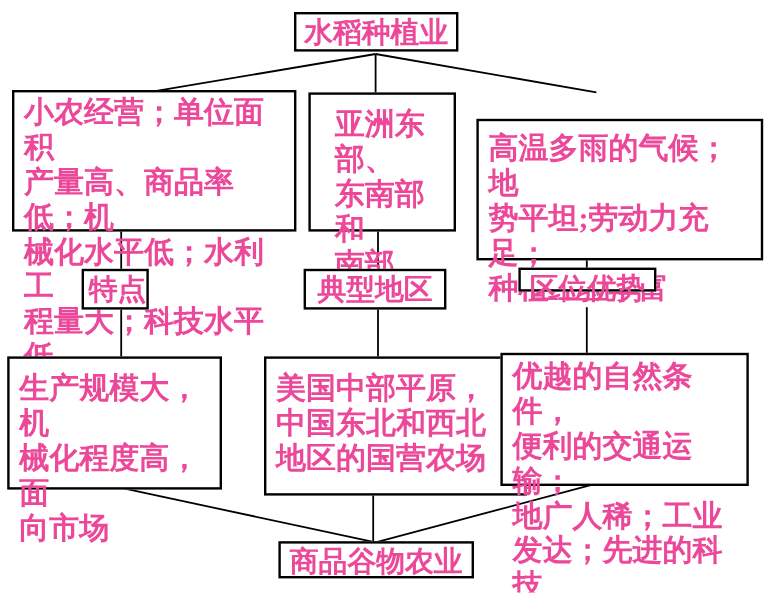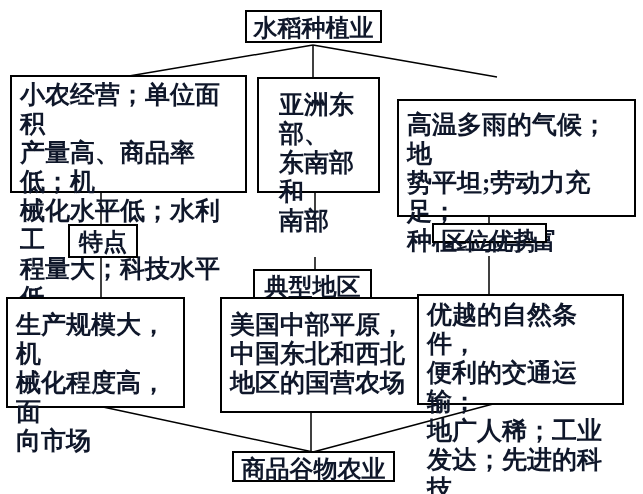--- a/index.html
+++ b/index.html
@@ -6,21 +6,21 @@
     margin: 0;
     padding: 0;
     background: #ffffff;
   }
   .canvas {
     position: relative;
     width: 643px;
     height: 494px;
     background: #ffffff;
     font-family: "Liberation Serif", "DejaVu Serif", serif;
-    color: #0f172a;
+    color: #ec4899;
     overflow: hidden;
   }
   .connectors {
     position: absolute;
     left: 0;
     top: 0;
     width: 643px;
     height: 494px;
   }
   .node {
@@ -38,22 +38,22 @@
     font-size: 24px;
     line-height: 28px;
     white-space: nowrap;
     text-align: center;
     padding: 2px 4px;
   }
   .n-top      { left: 245px; top: 10px;  width: 137px; height: 33px; }
   .n-r2-left  { left: 10px;  top: 75px;  width: 237px; height: 118px; padding-top: 3px; }
   .n-r2-mid   { left: 257px; top: 77px;  width: 123px; height: 116px; padding-top: 11px; padding-left: 20px; }
   .n-r2-right { left: 397px; top: 75px;  width: 239px; height: 118px; padding-top: 9px; margin-top: 24px; }
-  .n-lab-left { left: 68px;  top: 224px; width: 70px;  height: 34px; }
-  .n-lab-mid  { left: 253px; top: 224px; width: 119px; height: 34px; margin-top: 45px; }
+  .n-lab-left { left: 68px;  top: 224px; width: 56px;  height: 34px; }
+  .n-lab-mid  { left: 253px; top: 224px; width: 119px; height: 34px; }
   .n-lab-right{ left: 432px; top: 223px; width: 115px; height: 20px; }
   .n-r4-left  { left: 6px;   top: 297px; width: 179px; height: 111px; padding-top: 11px; }
   .n-r4-mid   { left: 220px; top: 297px; width: 219px; height: 116px; padding-top: 11px; }
   .n-r4-right { left: 417px; top: 294px; width: 207px; height: 111px; padding-top: 4px; }
   .n-bottom   { left: 232px; top: 451px; width: 163px; height: 31px; }
 </style>
 </head>
 <body>
 
 <div class="canvas">

